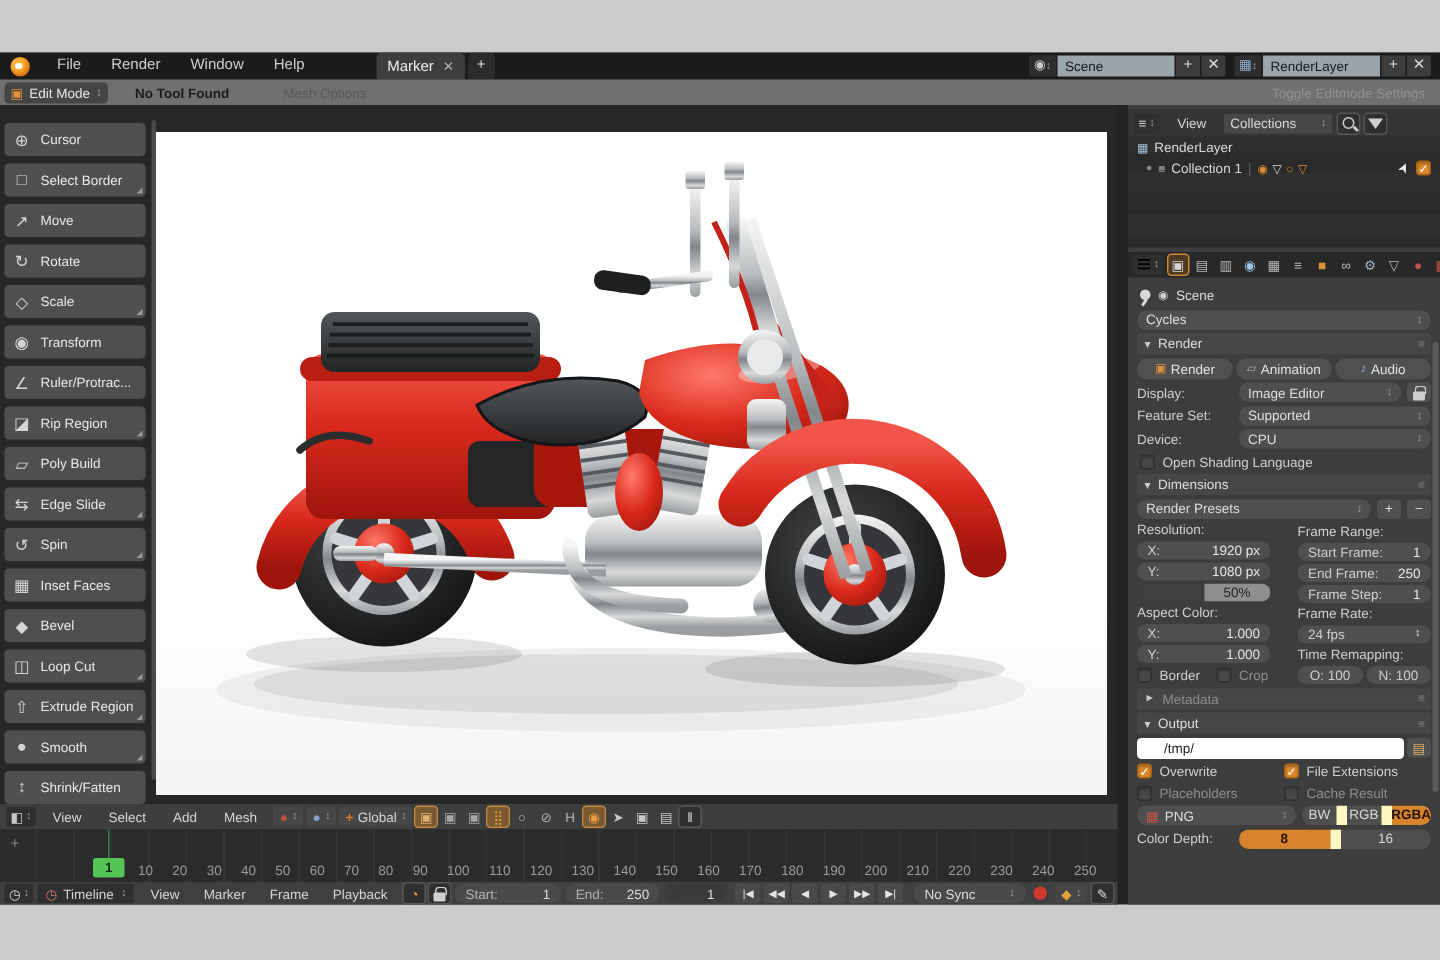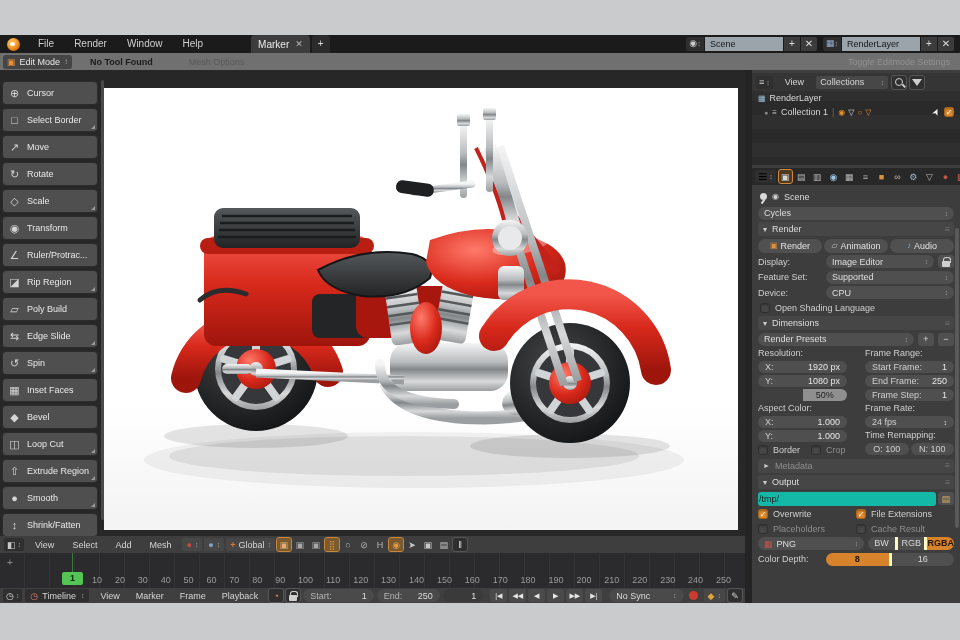--- a/index.html
+++ b/index.html
@@ -105,35 +105,35 @@
   .btnrow { display:flex; gap:2px; }
   .btnrow .b { flex:1; height:14px; background:#505050; border-radius:7px; display:flex; align-items:center; justify-content:center; gap:3px; color:#e2e2e2; }
   .kv { display:flex; align-items:center; gap:4px; }
   .kv .k { width:64px; flex:0 0 auto; }
   .kv .dd { flex:1; }
   .sqbtn { width:16px; height:13px; background:#505050; border-radius:3px; display:inline-flex; align-items:center; justify-content:center; color:#ddd; font-size:9px; }
   .cbrow { display:flex; align-items:center; gap:5px; height:12px; }
   .cb { width:10px; height:10px; border-radius:2.5px; background:#474747; border:1px solid #2e2e2e; box-shadow:inset 0 1px 2px #00000055; display:inline-flex; align-items:center; justify-content:center; font-size:8px; color:transparent; flex:0 0 auto; }
   .cb.on { background:#dd8a2e; border-color:#a96416; color:#fff; }
   .dim { color:#8e8e8e; }
-  .twocol { display:flex; gap:18px; }
+  .twocol { display:flex; gap:18px;align-items:center; }
   .twocol .col { flex:1; display:flex; flex-direction:column; gap:2px; }
   .twocol .col .lbl { height:11px; line-height:11px; }
   .vpill { background:#4f4f4f; border-radius:7px; height:12px; display:flex; align-items:center; padding:0 7px; }
   .vpill .val { margin-left:auto; color:#e6e6e6; }
   .slider { position:relative; height:12px; border-radius:7px; overflow:hidden; background:#3f3f3f; }
   .slider .fill { position:absolute; left:50%; right:0; top:0; bottom:0; background:#8f8f8f; color:#222; font-size:9px; text-align:center; line-height:12px; }
   .halfrow { display:flex; gap:2px; }
   .halfrow .vpill { flex:1; }
   .pathfld { display:flex; gap:2px; align-items:center; }
-  .pathfld .f { flex:1; height:14px; background:#14b8a6; border-radius:3px; color:#1a1e22; line-height:14px; padding:0 1px; }
+  .pathfld .f { flex:1; height:14px; background:#ffffff; border-radius:3px; color:#1a1e22; line-height:14px; padding:0 18px; }
   .cbgrid { display:flex; }
   .cbgrid .cbrow { flex:1; }
   .seg { display:flex; flex:1; border-radius:7px; overflow:hidden; }
-  .seg > div { flex:1; height:13px; line-height:13px; background:#4f4f4f; text-align:center; color:#d8d8d8; border-right:3px solid #fef9c3; }
+  .seg > div { flex:1; height:13px; line-height:13px; background:#4f4f4f; text-align:center; color:#d8d8d8; border-right:7px solid #fef9c3; }
   .seg > div:last-child { border-right:none; }
   .seg > div.on { background:#d7832c; color:#241403; font-weight:bold; }
   .fmt-row { display:flex; gap:4px; }
   .fmt-row .dd { flex:1.1; }
   .props-scroll { position:absolute; right:1px; top:60px; width:4px; height:300px; background:#5a5a5a; border-radius:2px; }
 </style>
 </head>
 <body>
 
 <div class="stage">

